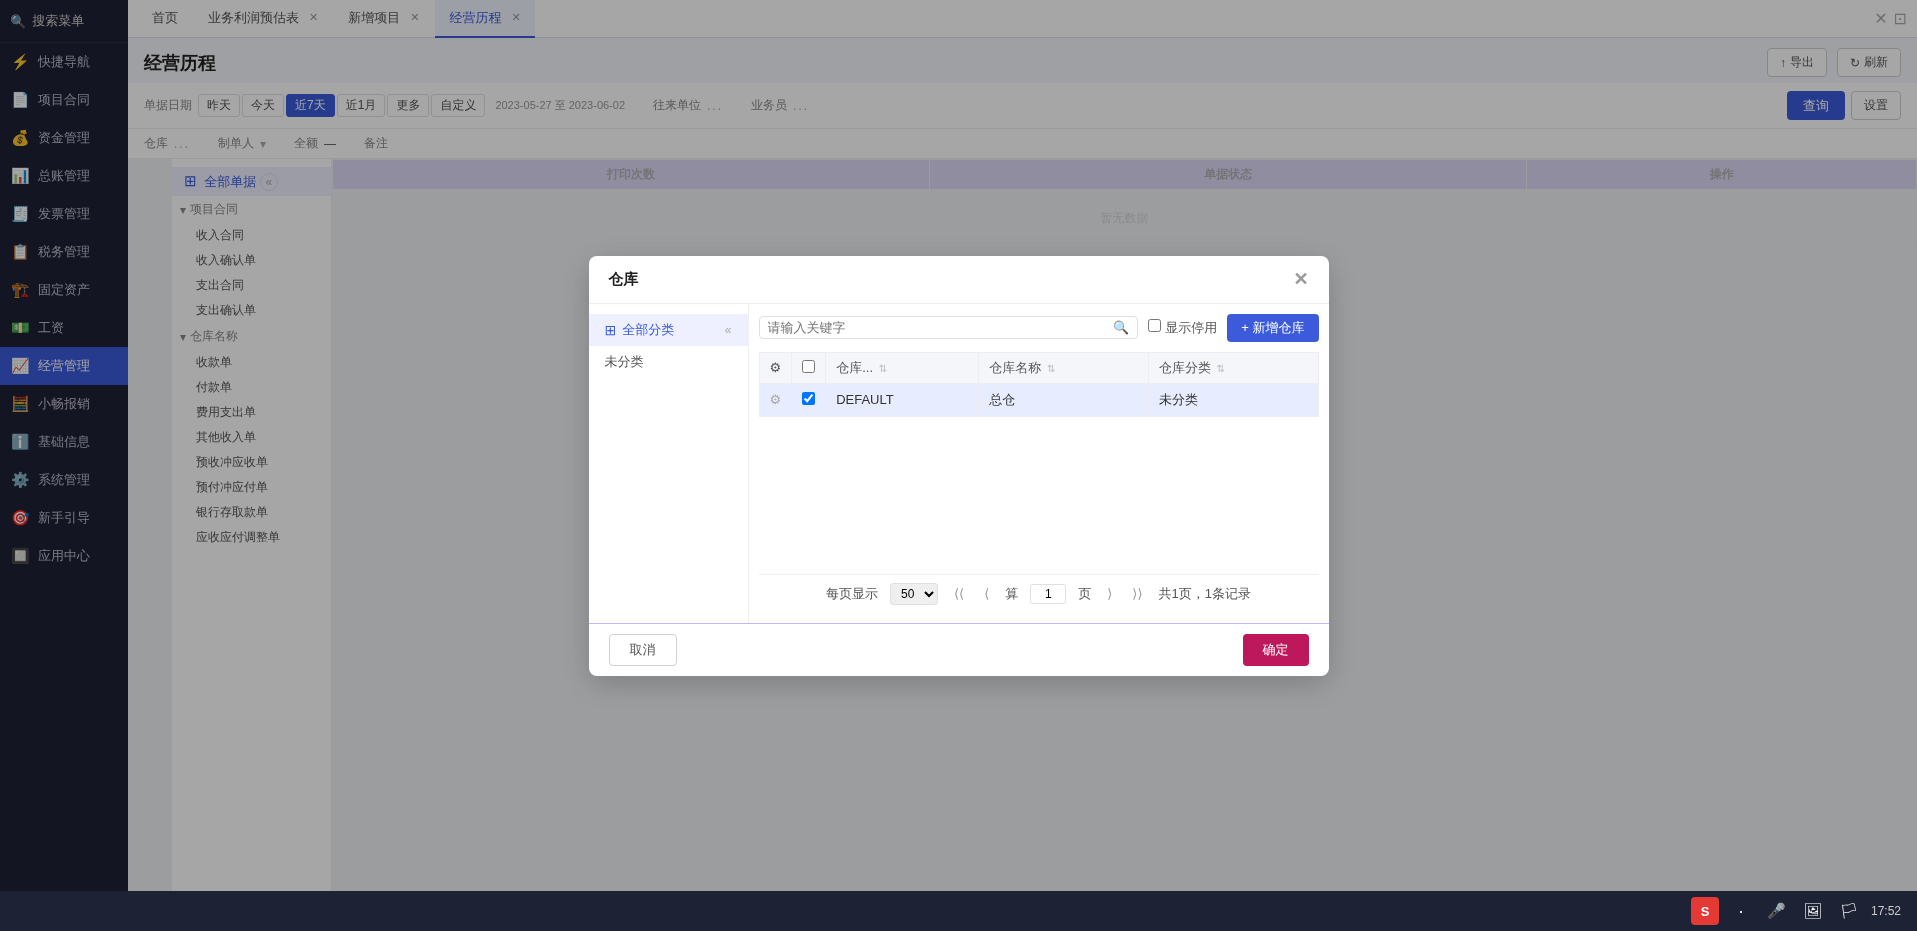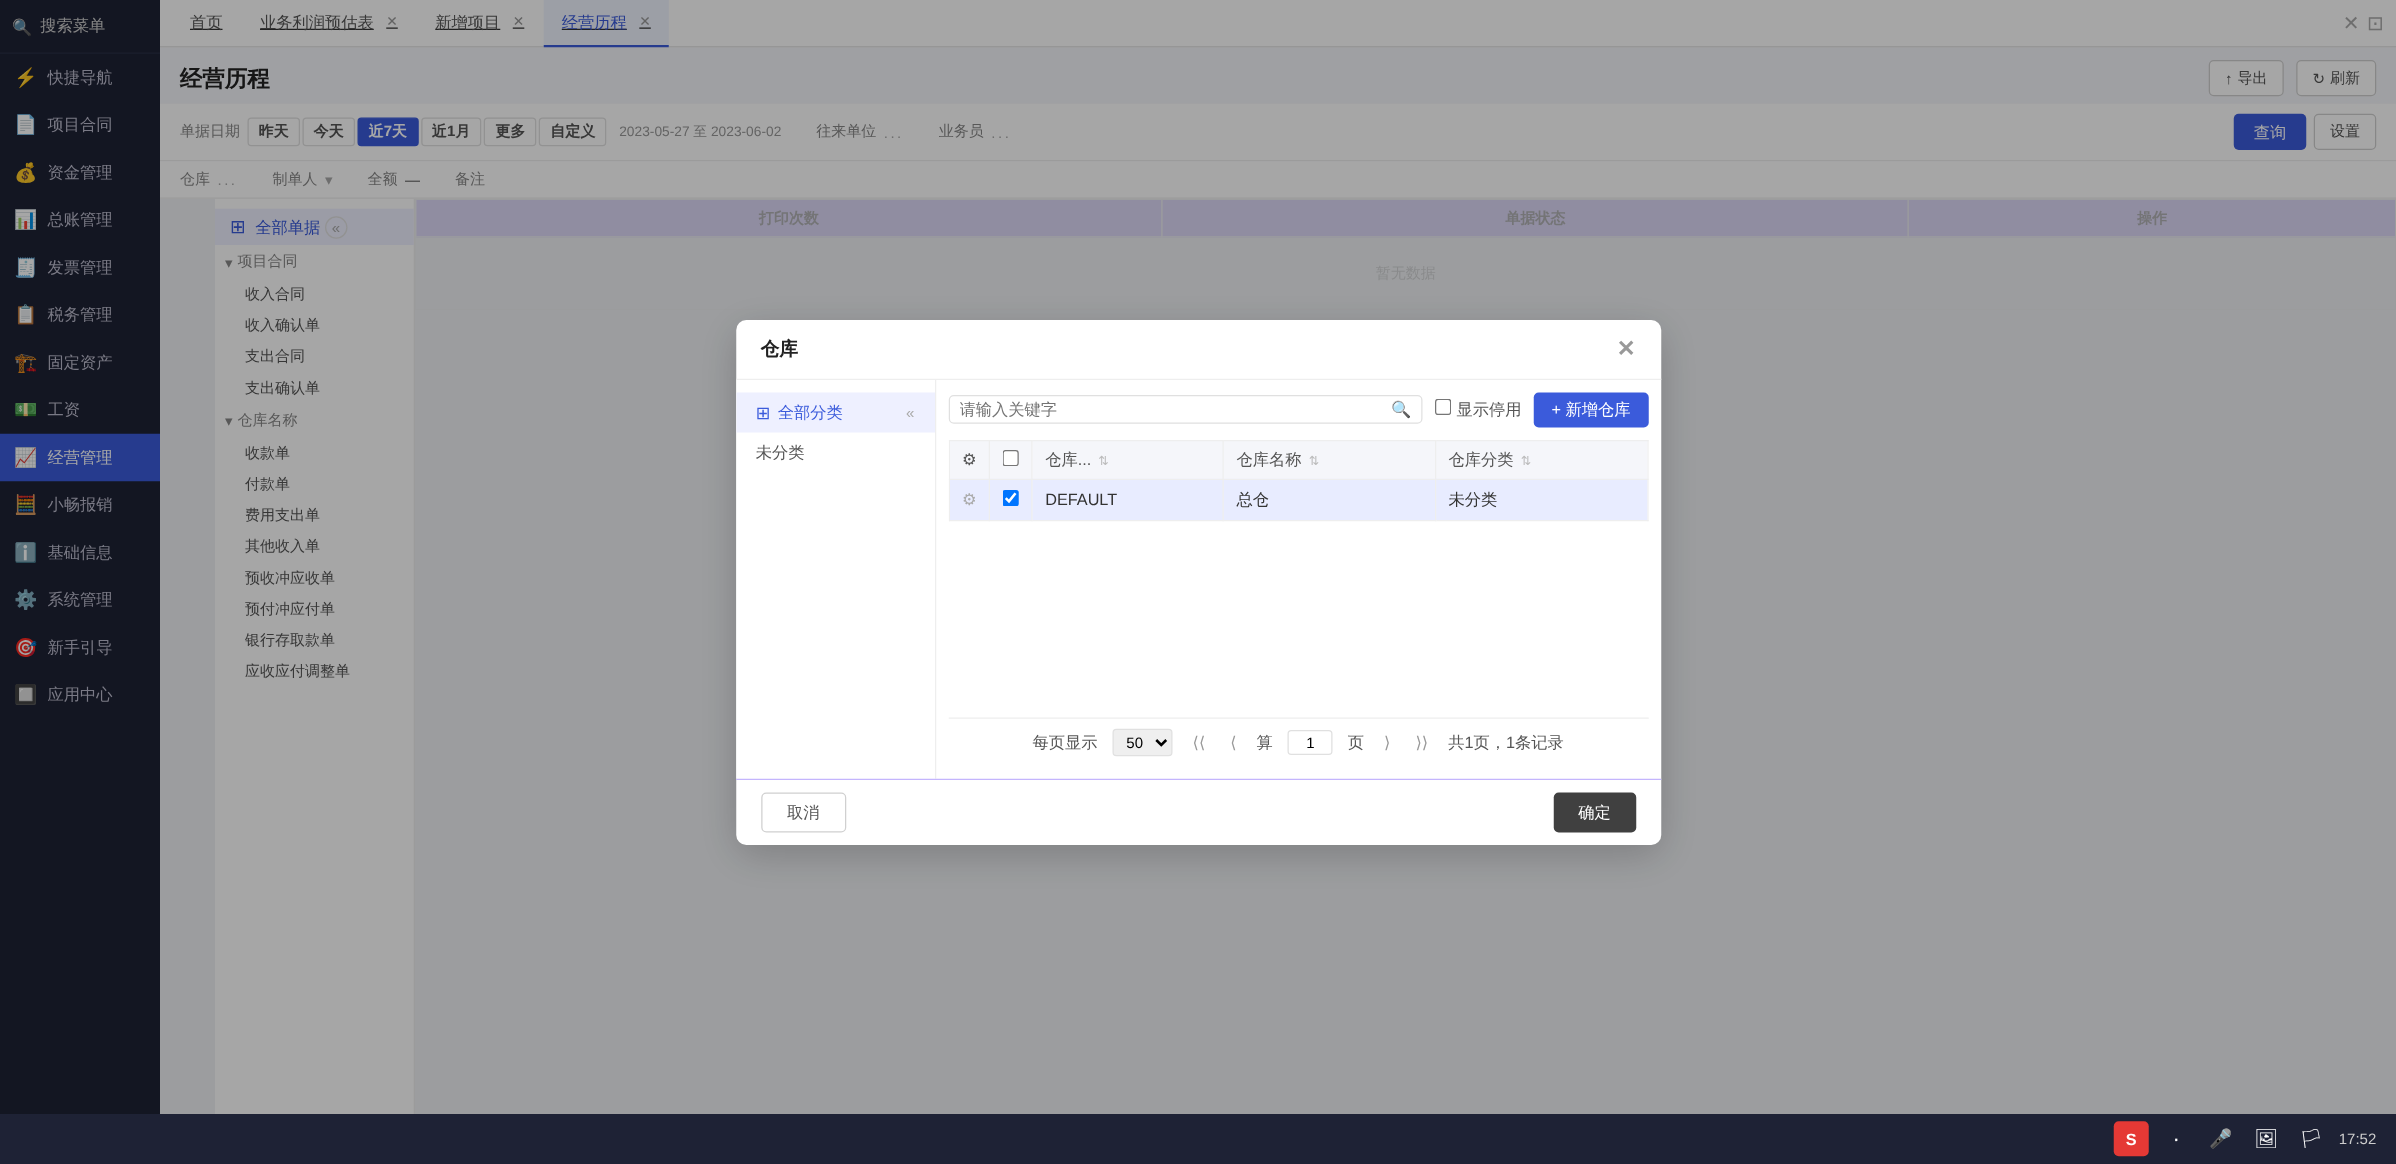--- a/index.html
+++ b/index.html
@@ -44,21 +44,21 @@
     .btn-export { background: #fff; border: 1px solid #d0d0d0; padding: 5px 12px; border-radius: 4px; cursor: pointer; font-size: 12px; color: #555; display: flex; align-items: center; gap: 4px; }
     .btn-refresh { background: #fff; border: 1px solid #d0d0d0; padding: 5px 12px; border-radius: 4px; cursor: pointer; font-size: 12px; color: #555; display: flex; align-items: center; gap: 4px; }
 
     
     .filter-bar {
       background: #fff; padding: 8px 16px; border-bottom: 1px solid #eee; display: flex; flex-wrap: wrap; gap: 8px; align-items: center;
     }
     .filter-item { display: flex; align-items: center; gap: 6px; font-size: 12px; color: #555; }
     .filter-label { color: #888; white-space: nowrap; }
     .date-btns { display: flex; gap: 2px; }
-    .date-btn { padding: 2px 8px; border-radius: 3px; border: 1px solid #e0e0e0; cursor: pointer; font-size: 12px; color: #555; background: #fff; font-weight: bold; }
+    .date-btn { padding: 2px 8px; border-radius: 3px; border: 1px solid #e0e0e0; cursor: pointer; font-size: 12px; color: #555; background: #fff; }
     .date-btn.active { background: #3b5bdb; color: #fff; border-color: #3b5bdb; }
     .date-range { font-size: 11px; color: #999; margin-left: 4px; }
     .filter-dots { color: #aaa; letter-spacing: 2px; cursor: pointer; }
     .filter-actions { margin-left: auto; display: flex; gap: 6px; }
     .btn-query { background: #3b5bdb; color: #fff; border: none; padding: 5px 16px; border-radius: 4px; cursor: pointer; font-size: 13px; }
     .btn-settings { background: #fff; border: 1px solid #d0d0d0; padding: 5px 12px; border-radius: 4px; cursor: pointer; font-size: 12px; color: #555; }
 
     
     .filter-bar2 { background: #fff; padding: 6px 16px; border-bottom: 1px solid #eee; display: flex; gap: 8px; align-items: center; font-size: 12px; }
     .content-table { width: 100%; border-collapse: collapse; }
@@ -100,21 +100,21 @@
     .modal-table th { background: #f5f6fa; border: 1px solid #eee; padding: 6px 10px; color: #555; text-align: left; font-weight: 500; }
     .modal-table td { border: 1px solid #eee; padding: 7px 10px; }
     .modal-table .sort-icon { font-size: 10px; color: #bbb; margin-left: 2px; }
     .modal-table tbody tr.selected-row { background: #e8ecff; }
     .modal-footer-inner { display: flex; align-items: center; justify-content: center; gap: 12px; padding: 8px 10px; border-top: 1px solid #eee; font-size: 13px; color: #555; }
     .modal-footer-inner .page-select { border: 1px solid #e0e0e0; border-radius: 3px; padding: 2px 6px; font-size: 12px; }
     .modal-footer-inner .page-btn { cursor: pointer; color: #999; font-size: 13px; padding: 0 4px; }
     .modal-footer-inner input[type=text] { width: 36px; border: 1px solid #e0e0e0; border-radius: 3px; text-align: center; padding: 2px 4px; font-size: 12px; }
     .modal-actions { padding: 10px 20px; border-top: 1px solid #c4b5fd; display: flex; justify-content: space-between; gap: 10px; }
     .btn-cancel { background: #fff; border: 1px solid #d0d0d0; padding: 6px 20px; border-radius: 4px; cursor: pointer; font-size: 13px; color: #555; }
-    .btn-confirm { background: #404040; color: #fff; border: none; padding: 6px 20px; border-radius: 4px; cursor: pointer; font-size: 13px; }
+    .btn-confirm { background: #be185d; color: #fff; border: none; padding: 6px 20px; border-radius: 4px; cursor: pointer; font-size: 13px; }
     .collapse-btn { width: 18px; height: 18px; border-radius: 50%; border: 1px solid #e0e0e0; display: inline-flex; align-items: center; justify-content: center; cursor: pointer; font-size: 12px; color: #aaa; margin-left: auto; }
     .grid-icon { font-size: 15px; color: #3b5bdb; margin-right: 4px; }
 
     .bottom-bar { background: #fff; border-top: 1px solid #eee; display: flex; align-items: center; padding: 5px 16px; font-size: 12px; color: #666; gap: 10px; height: 34px; }
     .bottom-bar .page-controls { display: flex; align-items: center; gap: 6px; }
     .pagination-btn { border: none; background: none; cursor: pointer; color: #aaa; font-size: 13px; padding: 2px 5px; }
     .taskbar { position: fixed; bottom: 0; left: 0; width: 100%; height: 40px; background: #1e2235; display: flex; align-items: center; justify-content: flex-end; padding: 0 16px; gap: 8px; z-index: 200; }
     .taskbar-icon { width: 28px; height: 28px; border-radius: 4px; display: flex; align-items: center; justify-content: center; color: #fff; font-size: 15px; cursor: pointer; }
     .taskbar-time { color: #ccc; font-size: 12px; }
   </style>
@@ -186,21 +186,21 @@
     </div>
   <div class="sidebar-bottom">
     <span class="sidebar-bottom-btn">⚙</span>
     <span class="sidebar-bottom-btn">◀</span>
   </div>
 </div>
 
 <div class="main">
 
   <div class="tabbar">
-    <div id="tabs-container" style="display:flex;gap:2px;align-items:center;text-decoration:underline;">
+    <div id="tabs-container" style="display:flex;gap:2px;align-items:center;">
         <div class="tab">
           <span>首页</span>
         </div>
         <div class="tab">
           <span>业务利润预估表</span>
           <span class="close">✕</span>
         </div>
         <div class="tab">
           <span>新增项目</span>
           <span class="close">✕</span>

